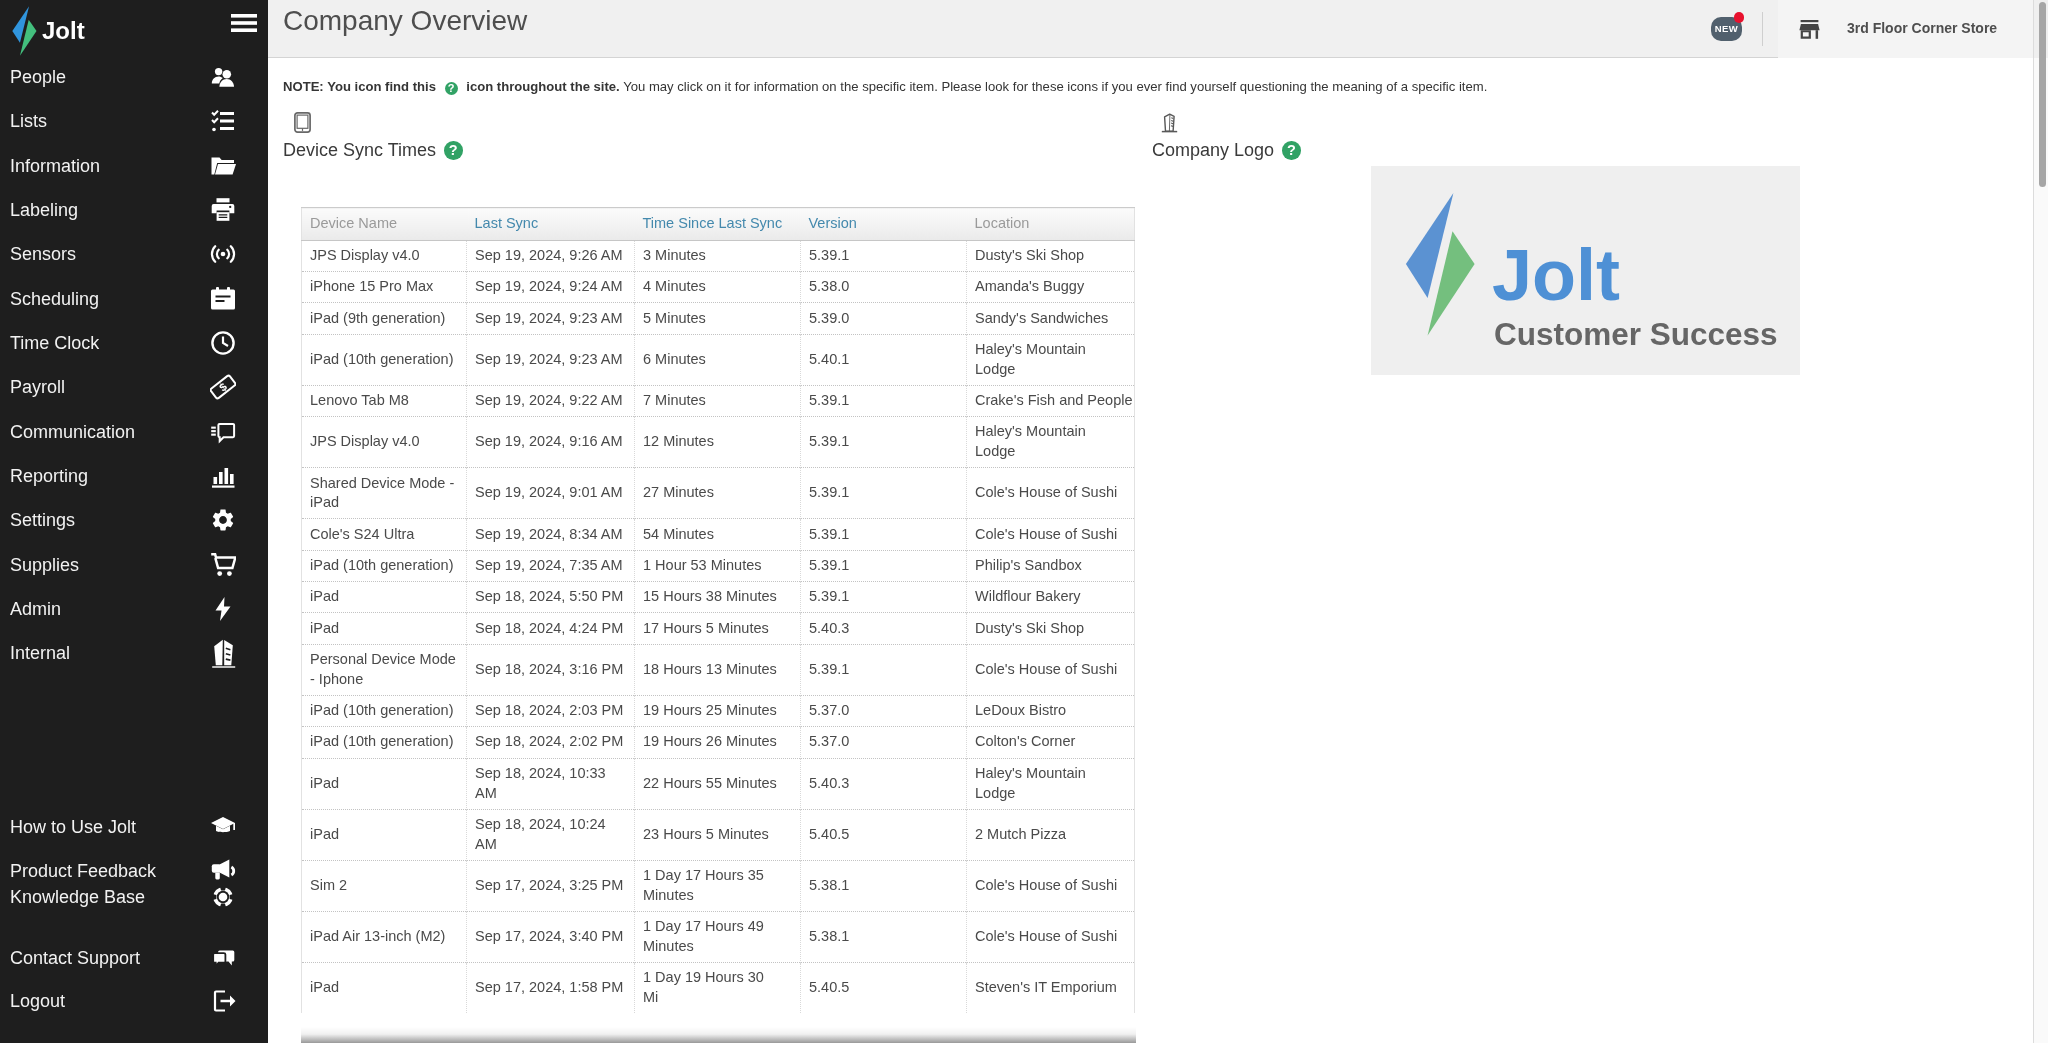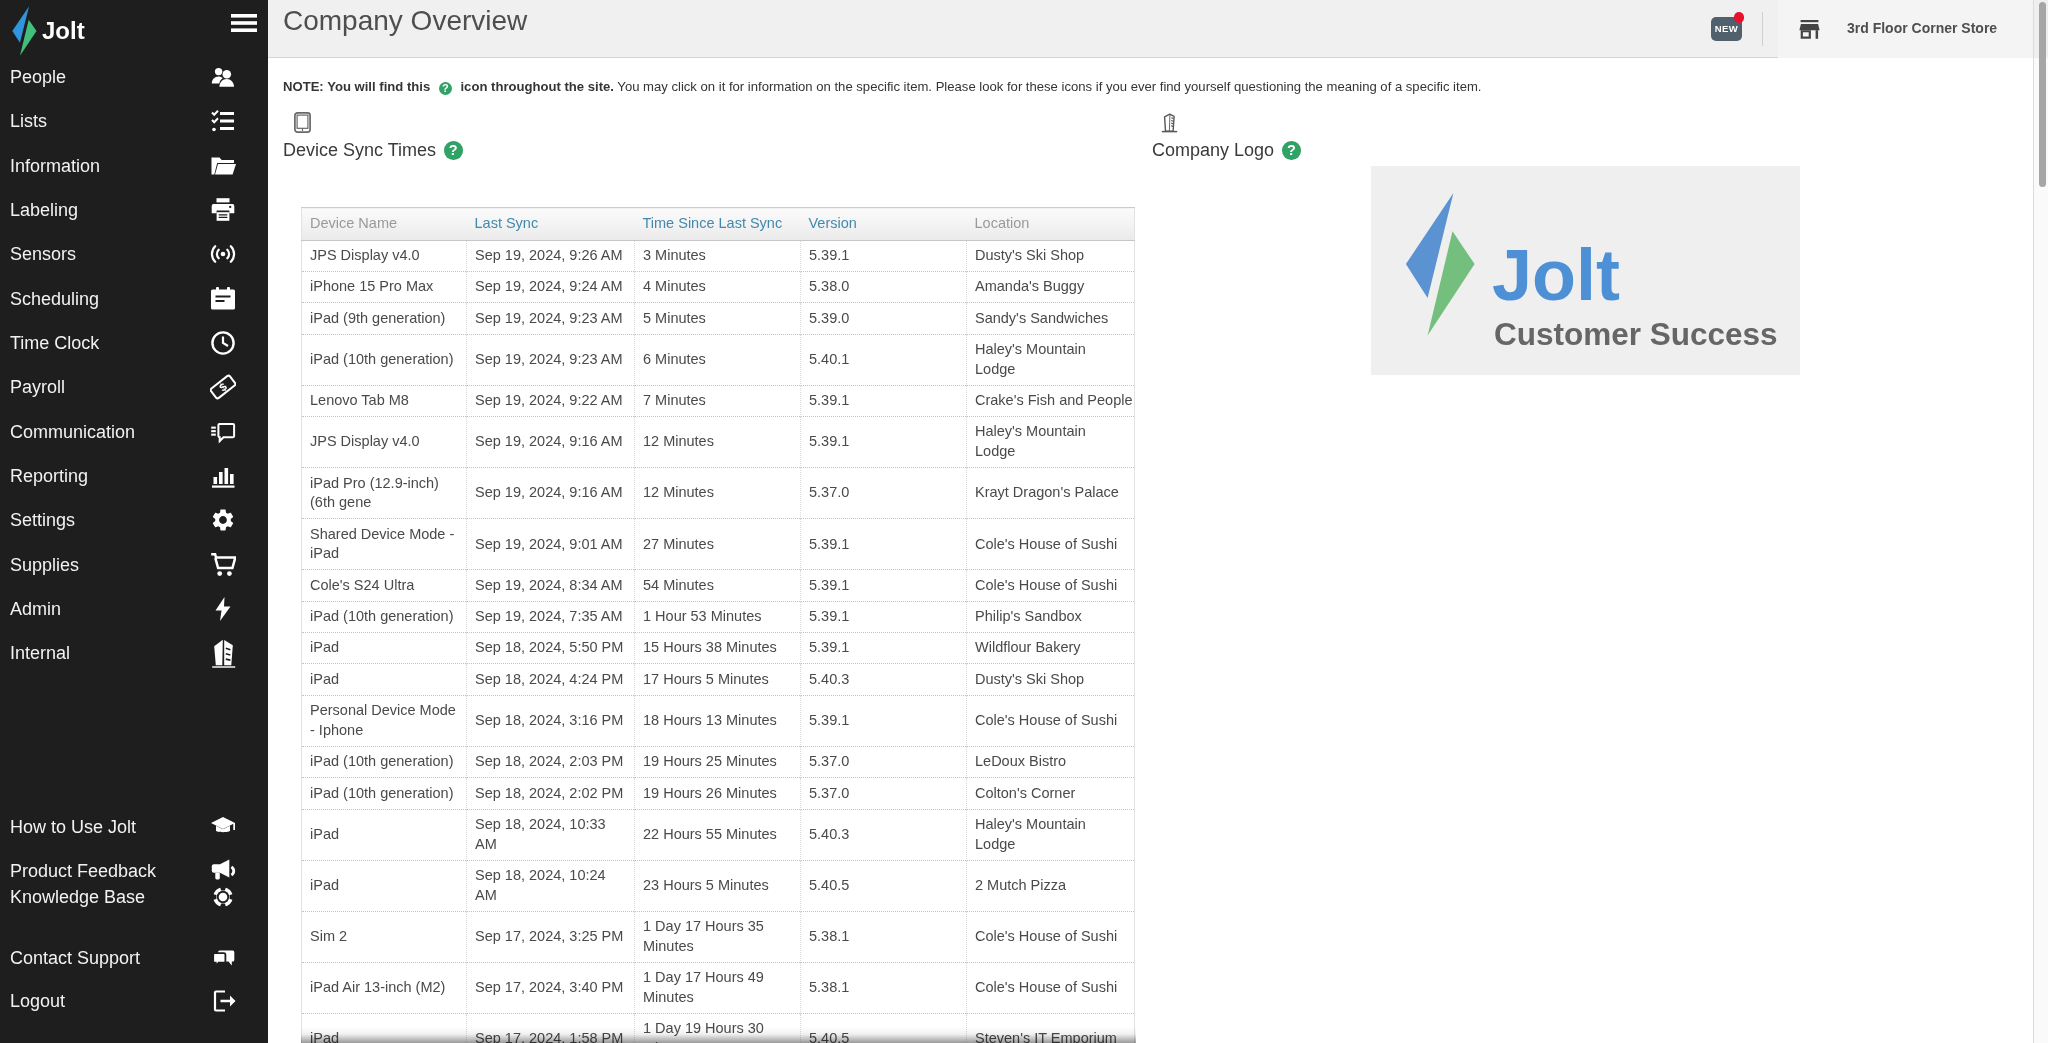--- a/index.html
+++ b/index.html
@@ -10,21 +10,21 @@
   #sidebar { position:absolute; left:0; top:0; width:268px; height:1043px; background:#1e1e1e; }
   .navitem { position:absolute; left:0; width:248px; height:44px; }
   .navitem .lbl { position:absolute; left:10px; top:50%; transform:translateY(-50%); color:#f2f2f2; font-size:18px; }
   .navitem .ico { position:absolute; right:11px; top:50%; transform:translateY(-50%); width:28px; height:28px; display:flex; align-items:center; justify-content:center; }
   .navitem svg { display:block; }
 
   
   #topbar { position:absolute; left:268px; top:0; width:1780px; height:58px; background:#f0f0f0; border-bottom:1px solid #d4d4d4; }
   #pagetitle { position:absolute; left:15px; top:6px; font-size:28px; line-height:30px; color:#4e4e4e; }
   #storebox { position:absolute; right:14px; top:0; width:256px; height:58px; background:#f4f4f4; }
-  #newbadge { position:absolute; left:1443px; top:17px; width:31px; height:24px; background:#51606d; border-radius:5px; color:#fff; font-size:9.5px; font-weight:bold; text-align:center; line-height:24px; letter-spacing:.4px; }
+  #newbadge { position:absolute; left:1443px; top:17px; width:31px; height:24px; background:#51606d; border-radius:10px; color:#fff; font-size:9.5px; font-weight:bold; text-align:center; line-height:24px; letter-spacing:.4px; }
   #newdot { position:absolute; left:1465.5px; top:12.3px; width:10.6px; height:10.6px; background:#e8112d; border-radius:50%; }
   #topdivider { position:absolute; left:1494px; top:12px; width:1px; height:34px; background:#cfcfcf; }
 
   
   #sb-track { position:absolute; left:2033px; top:0; width:15px; height:1043px; border-left:1px solid #dcdcdc; background:#fafafa; }
   #sb-top { position:absolute; left:2034px; top:0; width:14px; height:58px; background:#efefef; }
   #sb-thumb { position:absolute; left:2039px; top:2px; width:7px; height:185px; background:#a6a6a6; border-radius:4px; }
 
   
   #note { position:absolute; left:283px; top:79px; font-size:13.1px; line-height:15px; color:#353535; }
@@ -280,21 +280,21 @@
   <div id="topdivider"></div>
   <svg class="abs" style="left:1531px;top:20px" width="21" height="19" viewBox="0 0 21 19" fill="#444">
     <rect x="1.6" y="0" width="17.8" height="2.2"></rect>
     <polygon points="1.9,4 19.1,4 20.6,10.2 0.4,10.2"></polygon>
     <path d="M1.7 10.2 h10.2 v8.6 H1.7z M3.9 12.2 h5.8 v4.4 H3.9z" fill-rule="evenodd"></path>
     <rect x="16.6" y="10.2" width="2.5" height="8.6"></rect>
   </svg>
   <div class="abs" style="left:1579px;top:20px;font-size:14px;font-weight:bold;color:#4e4e4e;">3rd Floor Corner Store</div>
 </div>
 
-<div id="note"><b>NOTE: You will find this</b> <span class="qicon">?</span> <b>icon throughout the site.</b> You may click on it for information on the specific item. Please look for these icons if you ever find yourself questioning the meaning of a specific item.</div>
+<div id="note"><b>NOTE: You icon find this</b> <span class="qicon">?</span> <b>icon throughout the site.</b> You may click on it for information on the specific item. Please look for these icons if you ever find yourself questioning the meaning of a specific item.</div>
 
 <svg class="abs" style="left:293.5px;top:112px" width="17" height="21" viewBox="0 0 17 21">
   <rect x="0.9" y="0.9" width="15.2" height="19.2" rx="2.6" fill="none" stroke="#686868" stroke-width="1.7"></rect>
   <rect x="3.1" y="3.1" width="10.8" height="13.2" fill="none" stroke="#686868" stroke-width="1.2"></rect>
   <path d="M8.5 16.3 v2.6" stroke="#686868" stroke-width="1.2"></path>
 </svg>
 <div class="sect-title" style="left:283px;top:141px;">Device Sync Times <span class="qbig">?</span></div>
 
 <svg class="abs" style="left:1160.5px;top:113px" width="17" height="21" viewBox="0 0 17 21">
   <path d="M3.6 3.9 L8.7 1.2 l4.4 2.2 -1 14.7 h-7.6z" fill="none" stroke="#585858" stroke-width="1.4" stroke-linejoin="round"></path>
@@ -356,27 +356,20 @@
         <td>Crake's Fish and People</td>
       </tr>
   <tr>
         <td>JPS Display v4.0</td>
         <td>Sep 19, 2024, 9:16 AM</td>
         <td>12 Minutes</td>
         <td>5.39.1</td>
         <td>Haley's Mountain<br>Lodge</td>
       </tr>
   <tr>
-        <td>iPad Pro (12.9-inch)<br>(6th gene</td>
-        <td>Sep 19, 2024, 9:16 AM</td>
-        <td>12 Minutes</td>
-        <td>5.37.0</td>
-        <td>Krayt Dragon's Palace</td>
-      </tr>
-  <tr>
         <td>Shared Device Mode -<br>iPad</td>
         <td>Sep 19, 2024, 9:01 AM</td>
         <td>27 Minutes</td>
         <td>5.39.1</td>
         <td>Cole's House of Sushi</td>
       </tr>
   <tr>
         <td>Cole's S24 Ultra</td>
         <td>Sep 19, 2024, 8:34 AM</td>
         <td>54 Minutes</td>

